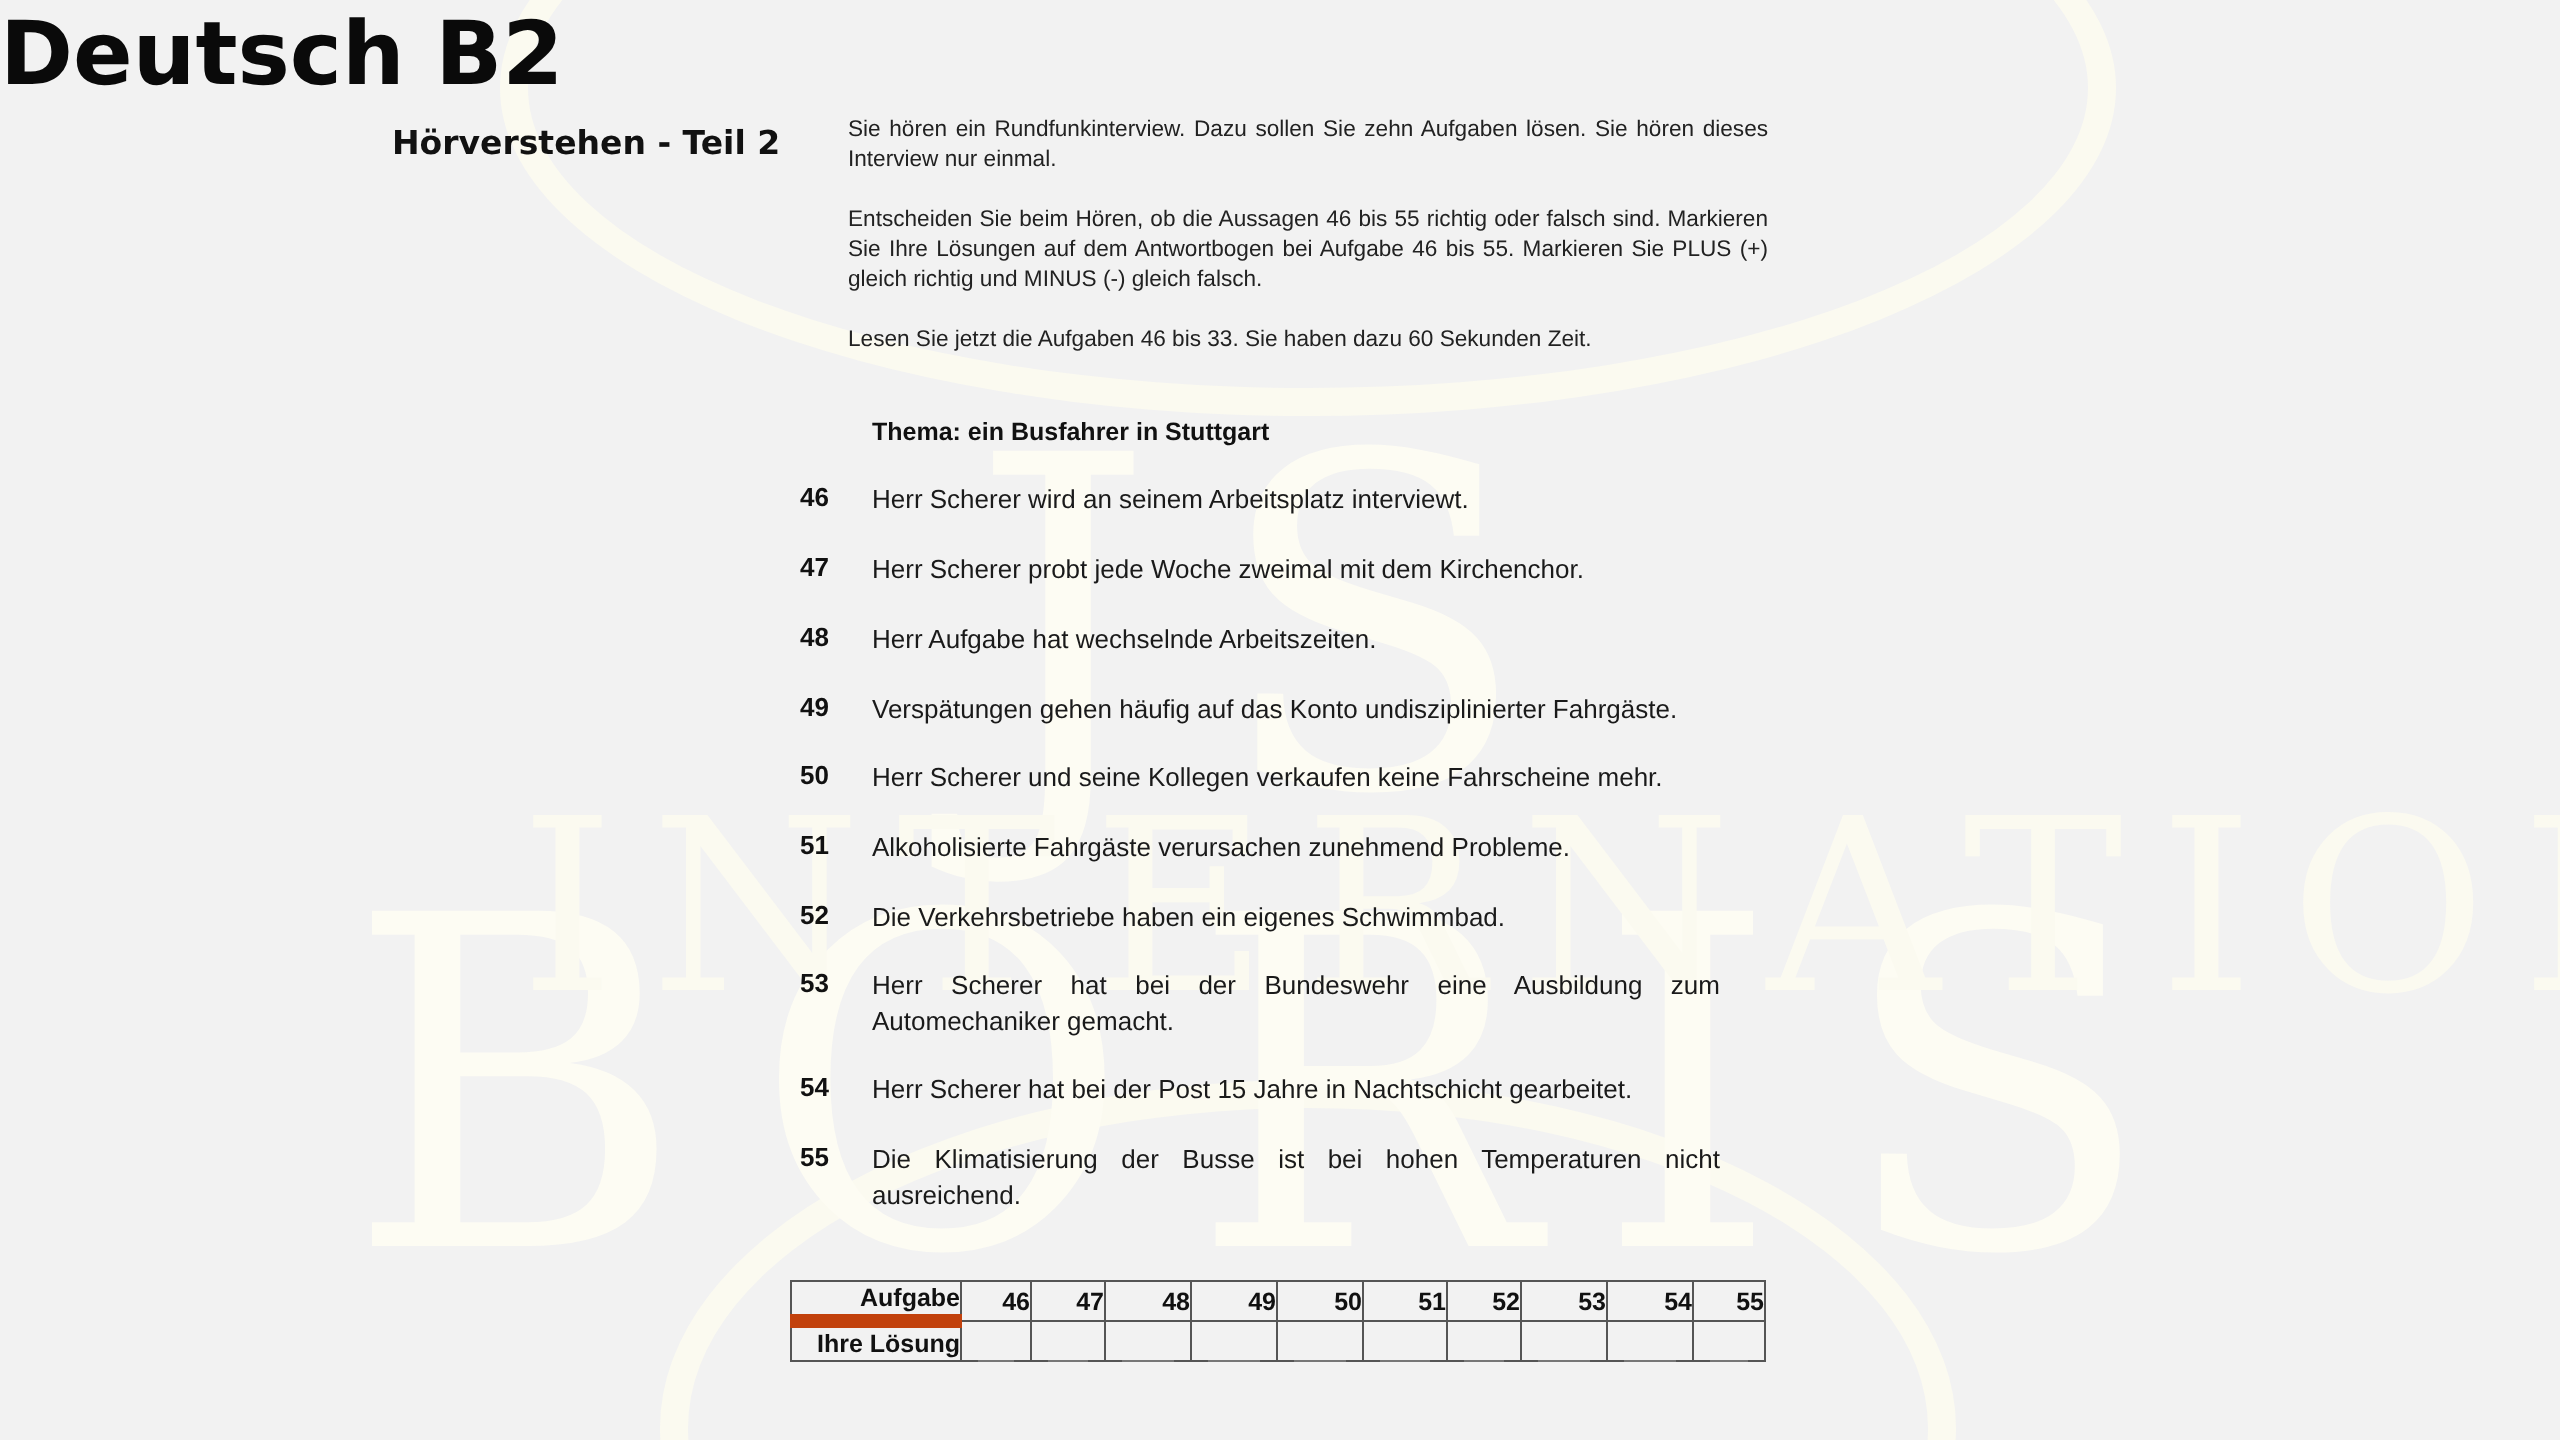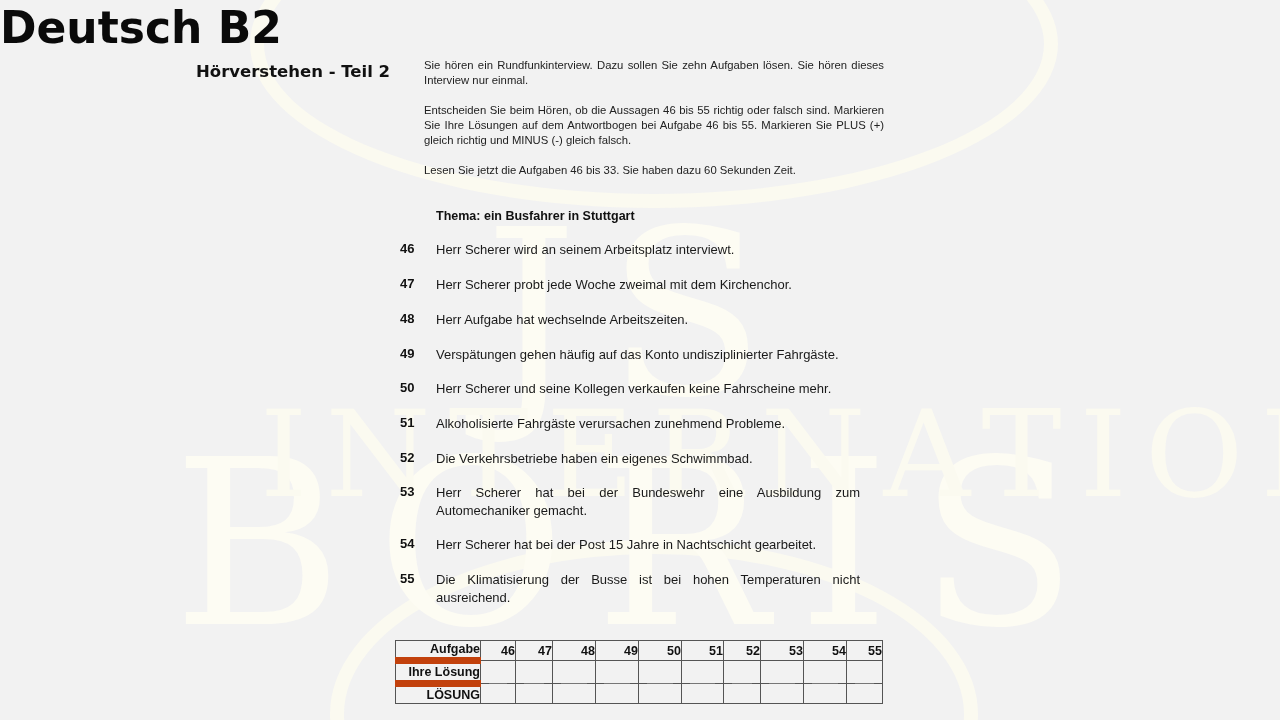--- a/index.html
+++ b/index.html
@@ -145,27 +145,14 @@
     <td class="dash"></td>
     <td class="dash"></td>
     <td class="dash"></td>
     <td class="dash"></td>
     <td class="dash"></td>
     <td class="dash"></td>
     <td class="dash"></td>
     <td class="dash"></td>
     <td class="dash"></td>
   </tr>
-  <tr class="r3">
-    <td class="label">LÖSUNG</td>
-    <td></td>
-    <td></td>
-    <td></td>
-    <td></td>
-    <td></td>
-    <td></td>
-    <td></td>
-    <td></td>
-    <td></td>
-    <td></td>
-  </tr>
 </tbody>
   </table>
 
 </body></html>

